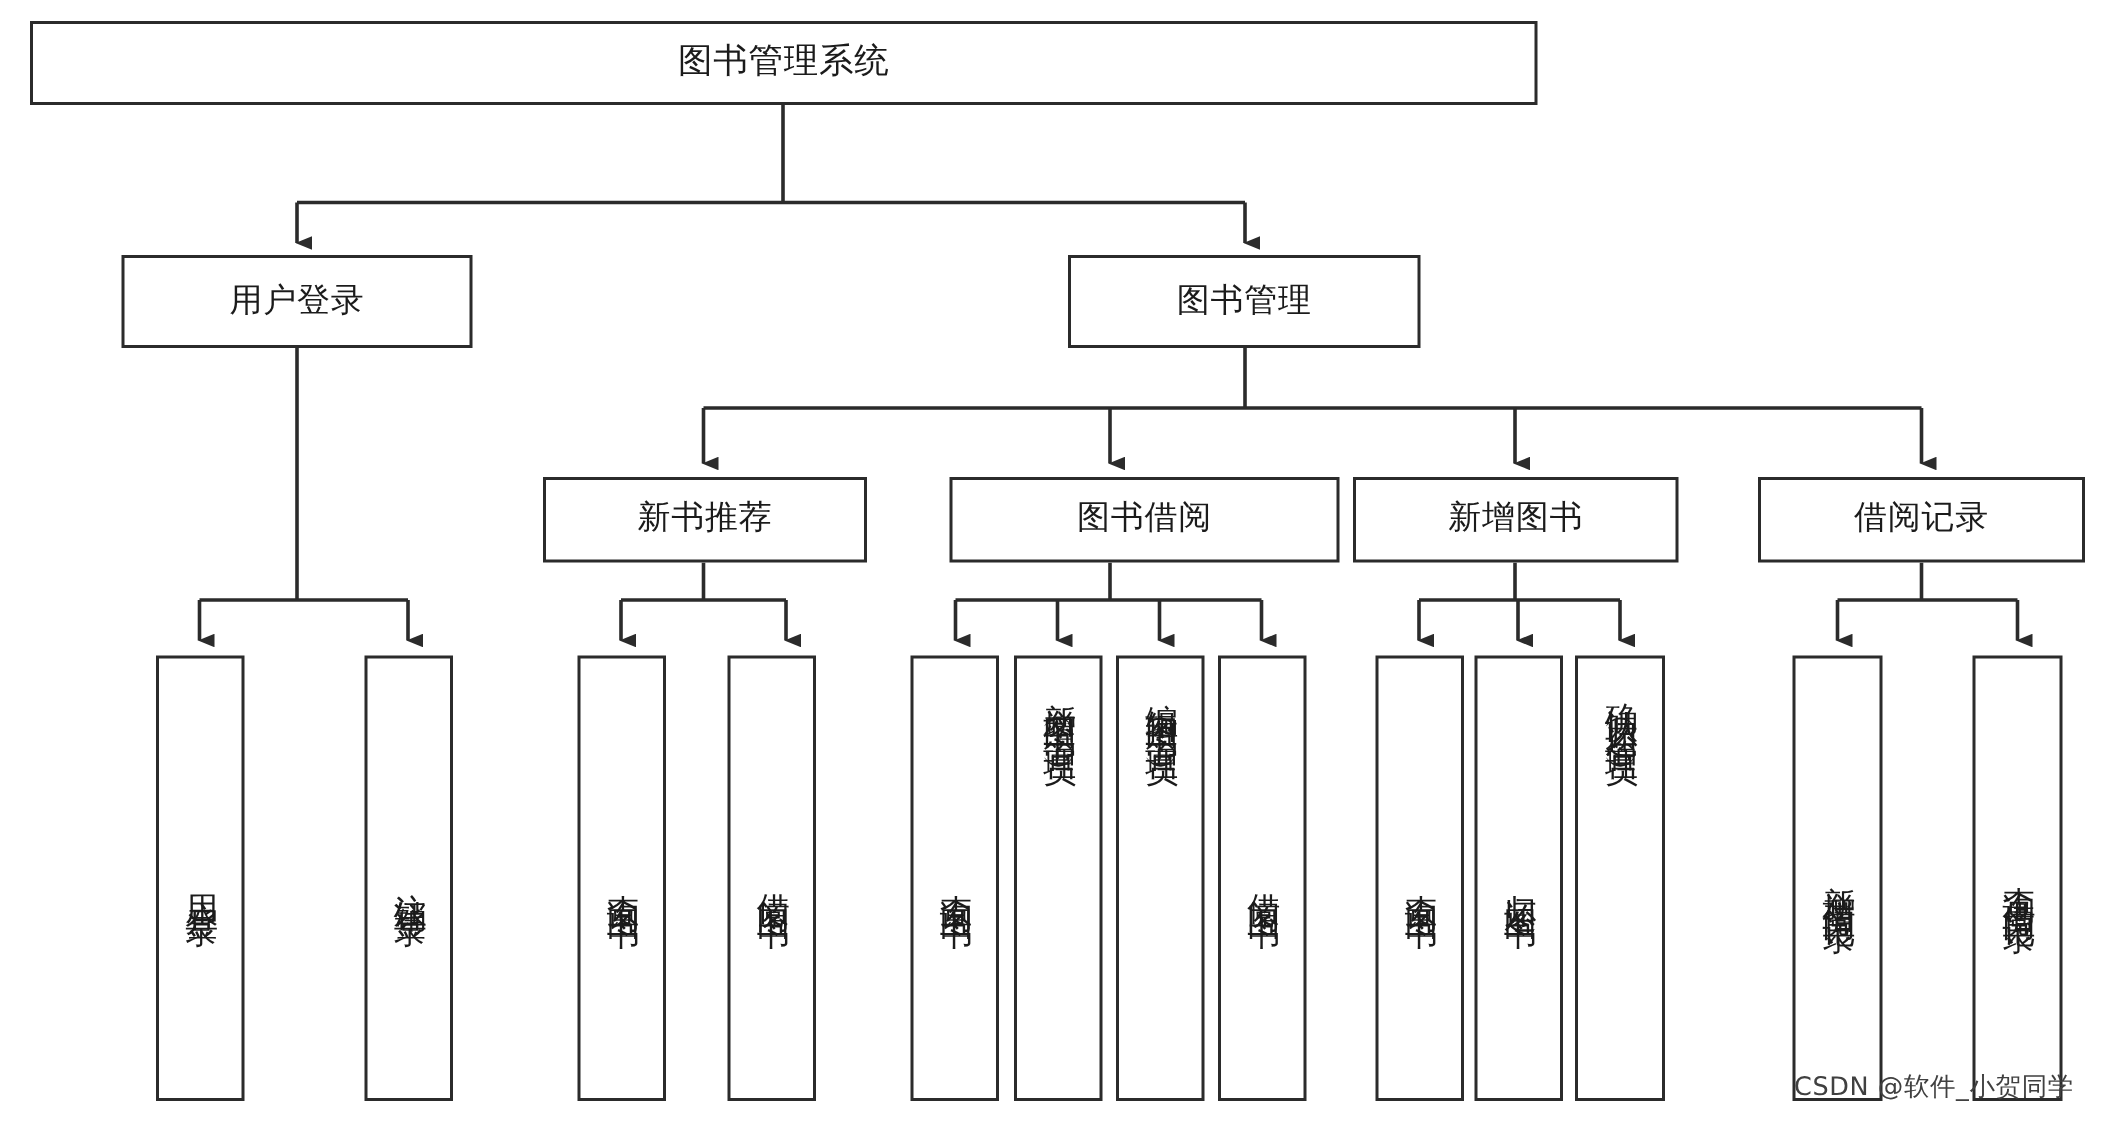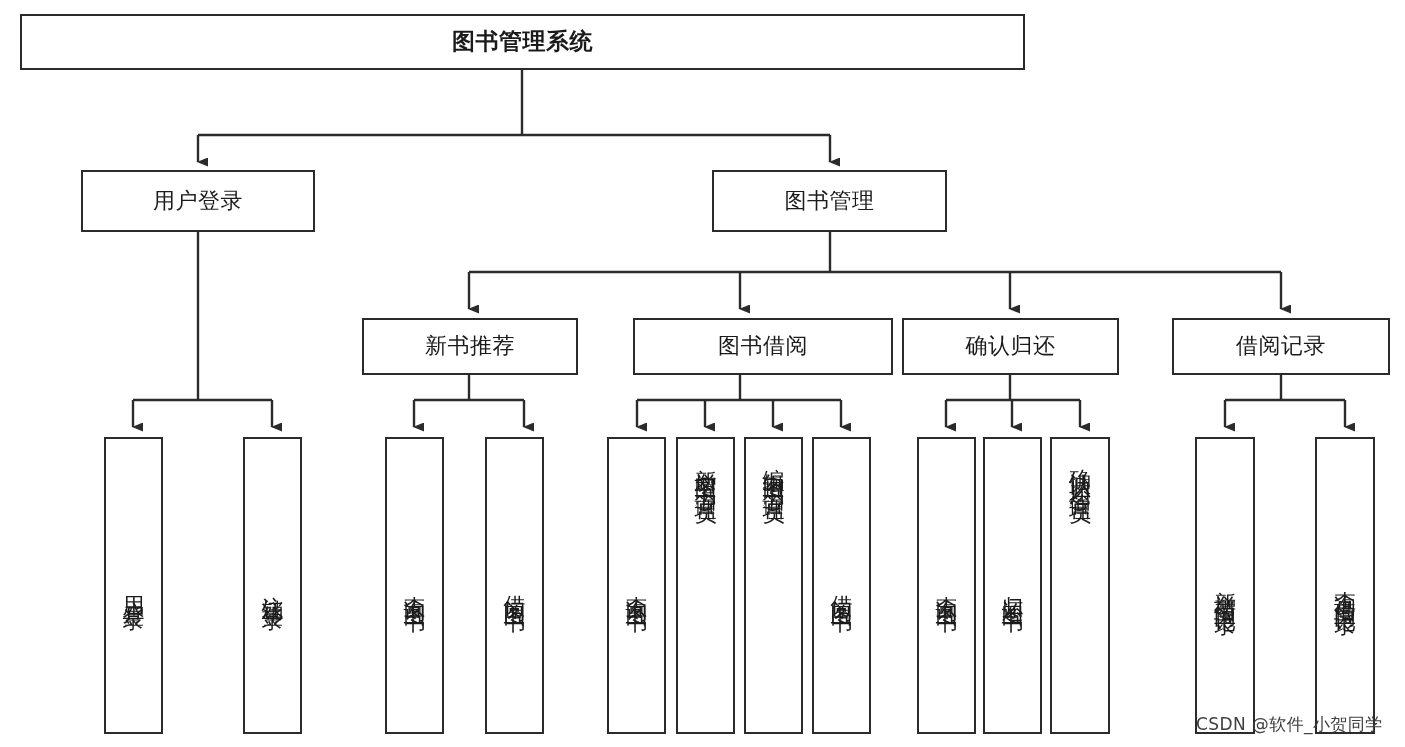--- a/index.html
+++ b/index.html
@@ -120,39 +120,39 @@
       <path d="M 1012,400 L 1012,427" marker-end="url(#arrowhead)"></path>
       <path d="M 1080,400 L 1080,427" marker-end="url(#arrowhead)"></path>
 
       <path d="M 1281,375 L 1281,400"></path>
       <path d="M 1225,400 L 1345,400"></path>
       <path d="M 1225,400 L 1225,427" marker-end="url(#arrowhead)"></path>
       <path d="M 1345,400 L 1345,427" marker-end="url(#arrowhead)"></path>
     </g>
   </svg>
 
-  <div class="node node-root" style="left:20px; top:14px; width:1005px; height:56px;font-weight:bold;">
+  <div class="node node-root" style="left:20px; top:14px; width:1005px; height:56px;">
     <span class="label">图书管理系统</span>
   </div>
 
   <div class="node node-l2" style="left:81px; top:170px; width:234px; height:62px;">
     <span class="label">用户登录</span>
   </div>
   <div class="node node-l3" style="left:362px; top:318px; width:216px; height:57px;">
     <span class="label">新书推荐</span>
   </div>
 
   <div class="node node-l2" style="left:712px; top:170px; width:235px; height:62px;">
     <span class="label">图书管理</span>
   </div>
   <div class="node node-l3" style="left:633px; top:318px; width:260px; height:57px;">
     <span class="label">图书借阅</span>
   </div>
   <div class="node node-l3" style="left:902px; top:318px; width:217px; height:57px;">
-    <span class="label">确认归还</span>
+    <span class="label">新增图书</span>
   </div>
   <div class="node node-l3" style="left:1172px; top:318px; width:218px; height:57px;">
     <span class="label">借阅记录</span>
   </div>
 
   <div class="node node-leaf align-mid" style="left:104px; top:437px; width:59px; height:297px;">
     <span class="label">用户登录</span>
   </div>
   <div class="node node-leaf align-mid" style="left:243px; top:437px; width:59px; height:297px;">
     <span class="label">注销登录</span>

